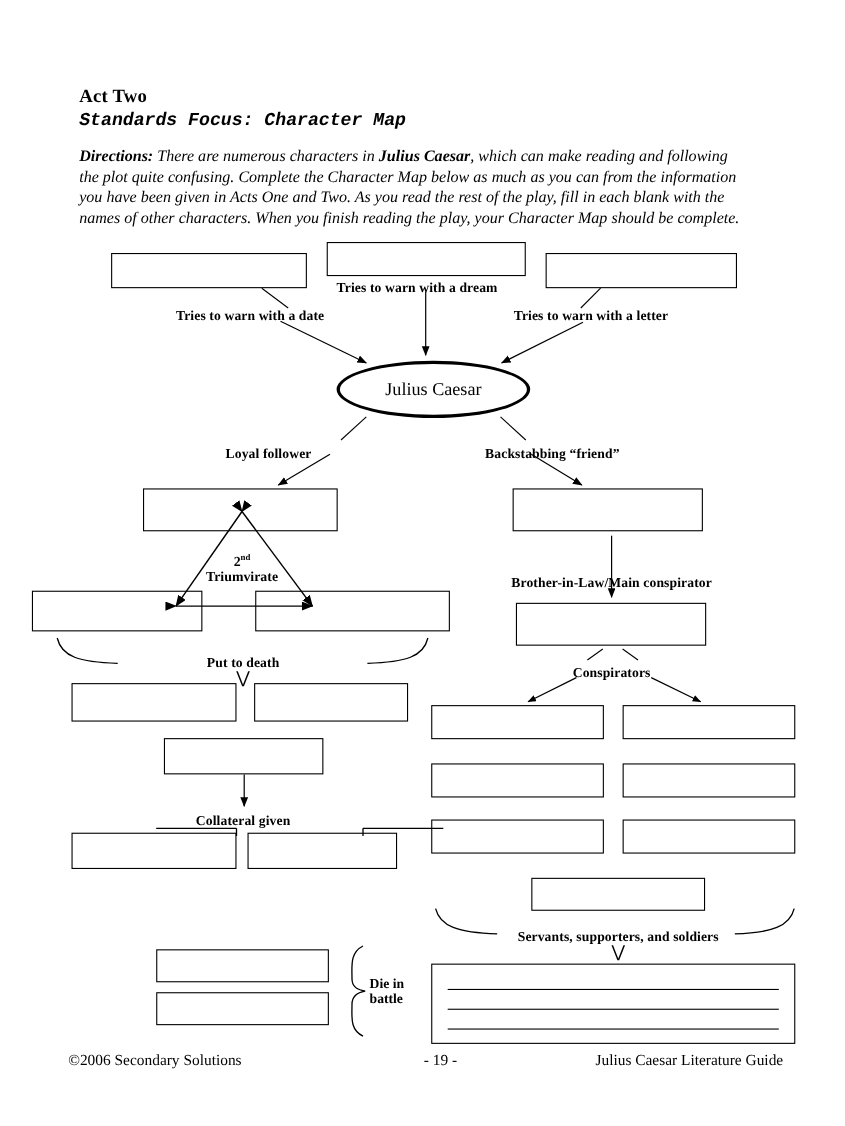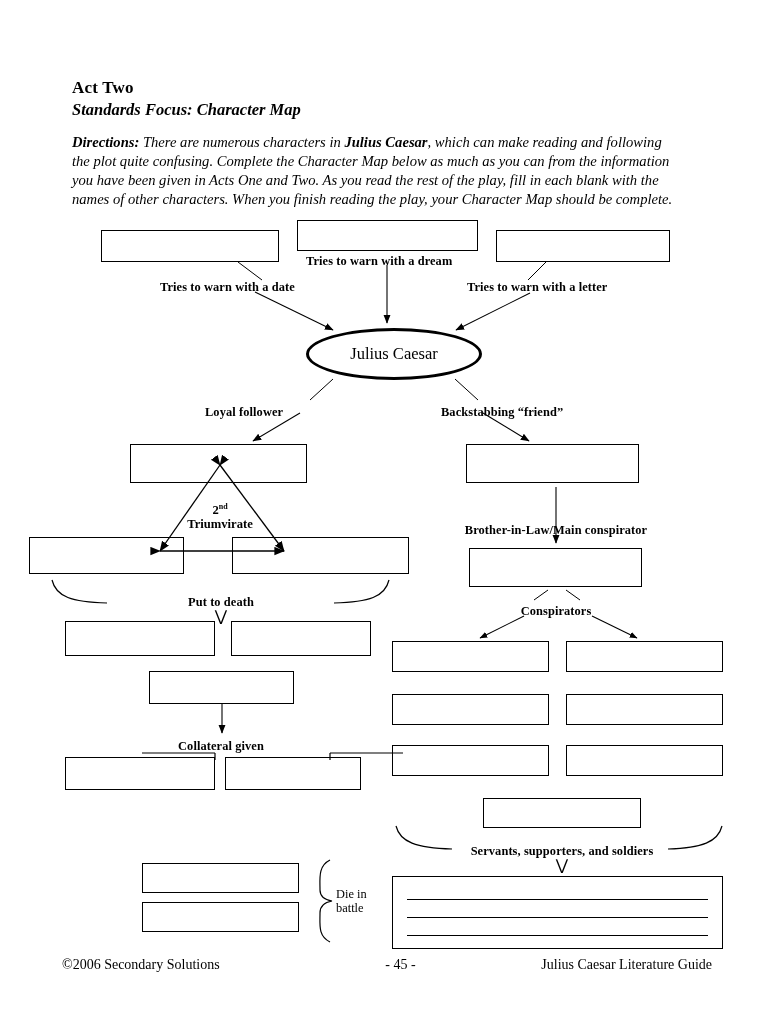--- a/index.html
+++ b/index.html
@@ -47,20 +47,21 @@
     font-size: 17px;
     font-weight: bold;
     letter-spacing: .2px;
   }
   .standards {
     position: absolute;
     left: 72px; top: 100px;
     font-size: 16.5px;
     font-weight: bold;
     font-style: italic;
+    font-family: Liberation Mono, monospace;
   }
 
   .directions {
     position: absolute;
     left: 72px; top: 133px;
     width: 610px;
     font-size: 14.6px;
     font-style: italic;
     line-height: 1.30;
     text-align: left;
@@ -112,21 +113,21 @@
     font-weight: bold;
     line-height: 1.12;
     white-space: nowrap;
     transform: translateX(-50%);
   }
   .tri-label sup { font-size: 8px; vertical-align: super; }
 
   .die-label {
     position: absolute;
     font-size: 12.4px;
-    font-weight: normal;
+    font-weight: bold;
     line-height: 1.12;
     text-align: left;
     white-space: nowrap;
   }
 
   .vee {
     position: absolute;
     font-size: 15px;
     font-weight: normal;
     transform: translateX(-50%);
@@ -302,17 +303,17 @@
 
       <path d="M330,860 C318,866 320,878 320,890
                C320,898 326,900 332,901
                C326,902 320,905 320,913
                C320,925 318,936 330,942" stroke-width="1.2"></path>
     </g>
   </svg>
 
   <div class="footer">
     <span>©2006 Secondary Solutions</span>
-    <span class="mid">- 45 -</span>
+    <span class="mid">- 19 -</span>
     <span>Julius Caesar Literature Guide</span>
   </div>
 
 </div>
 
 </body></html>

